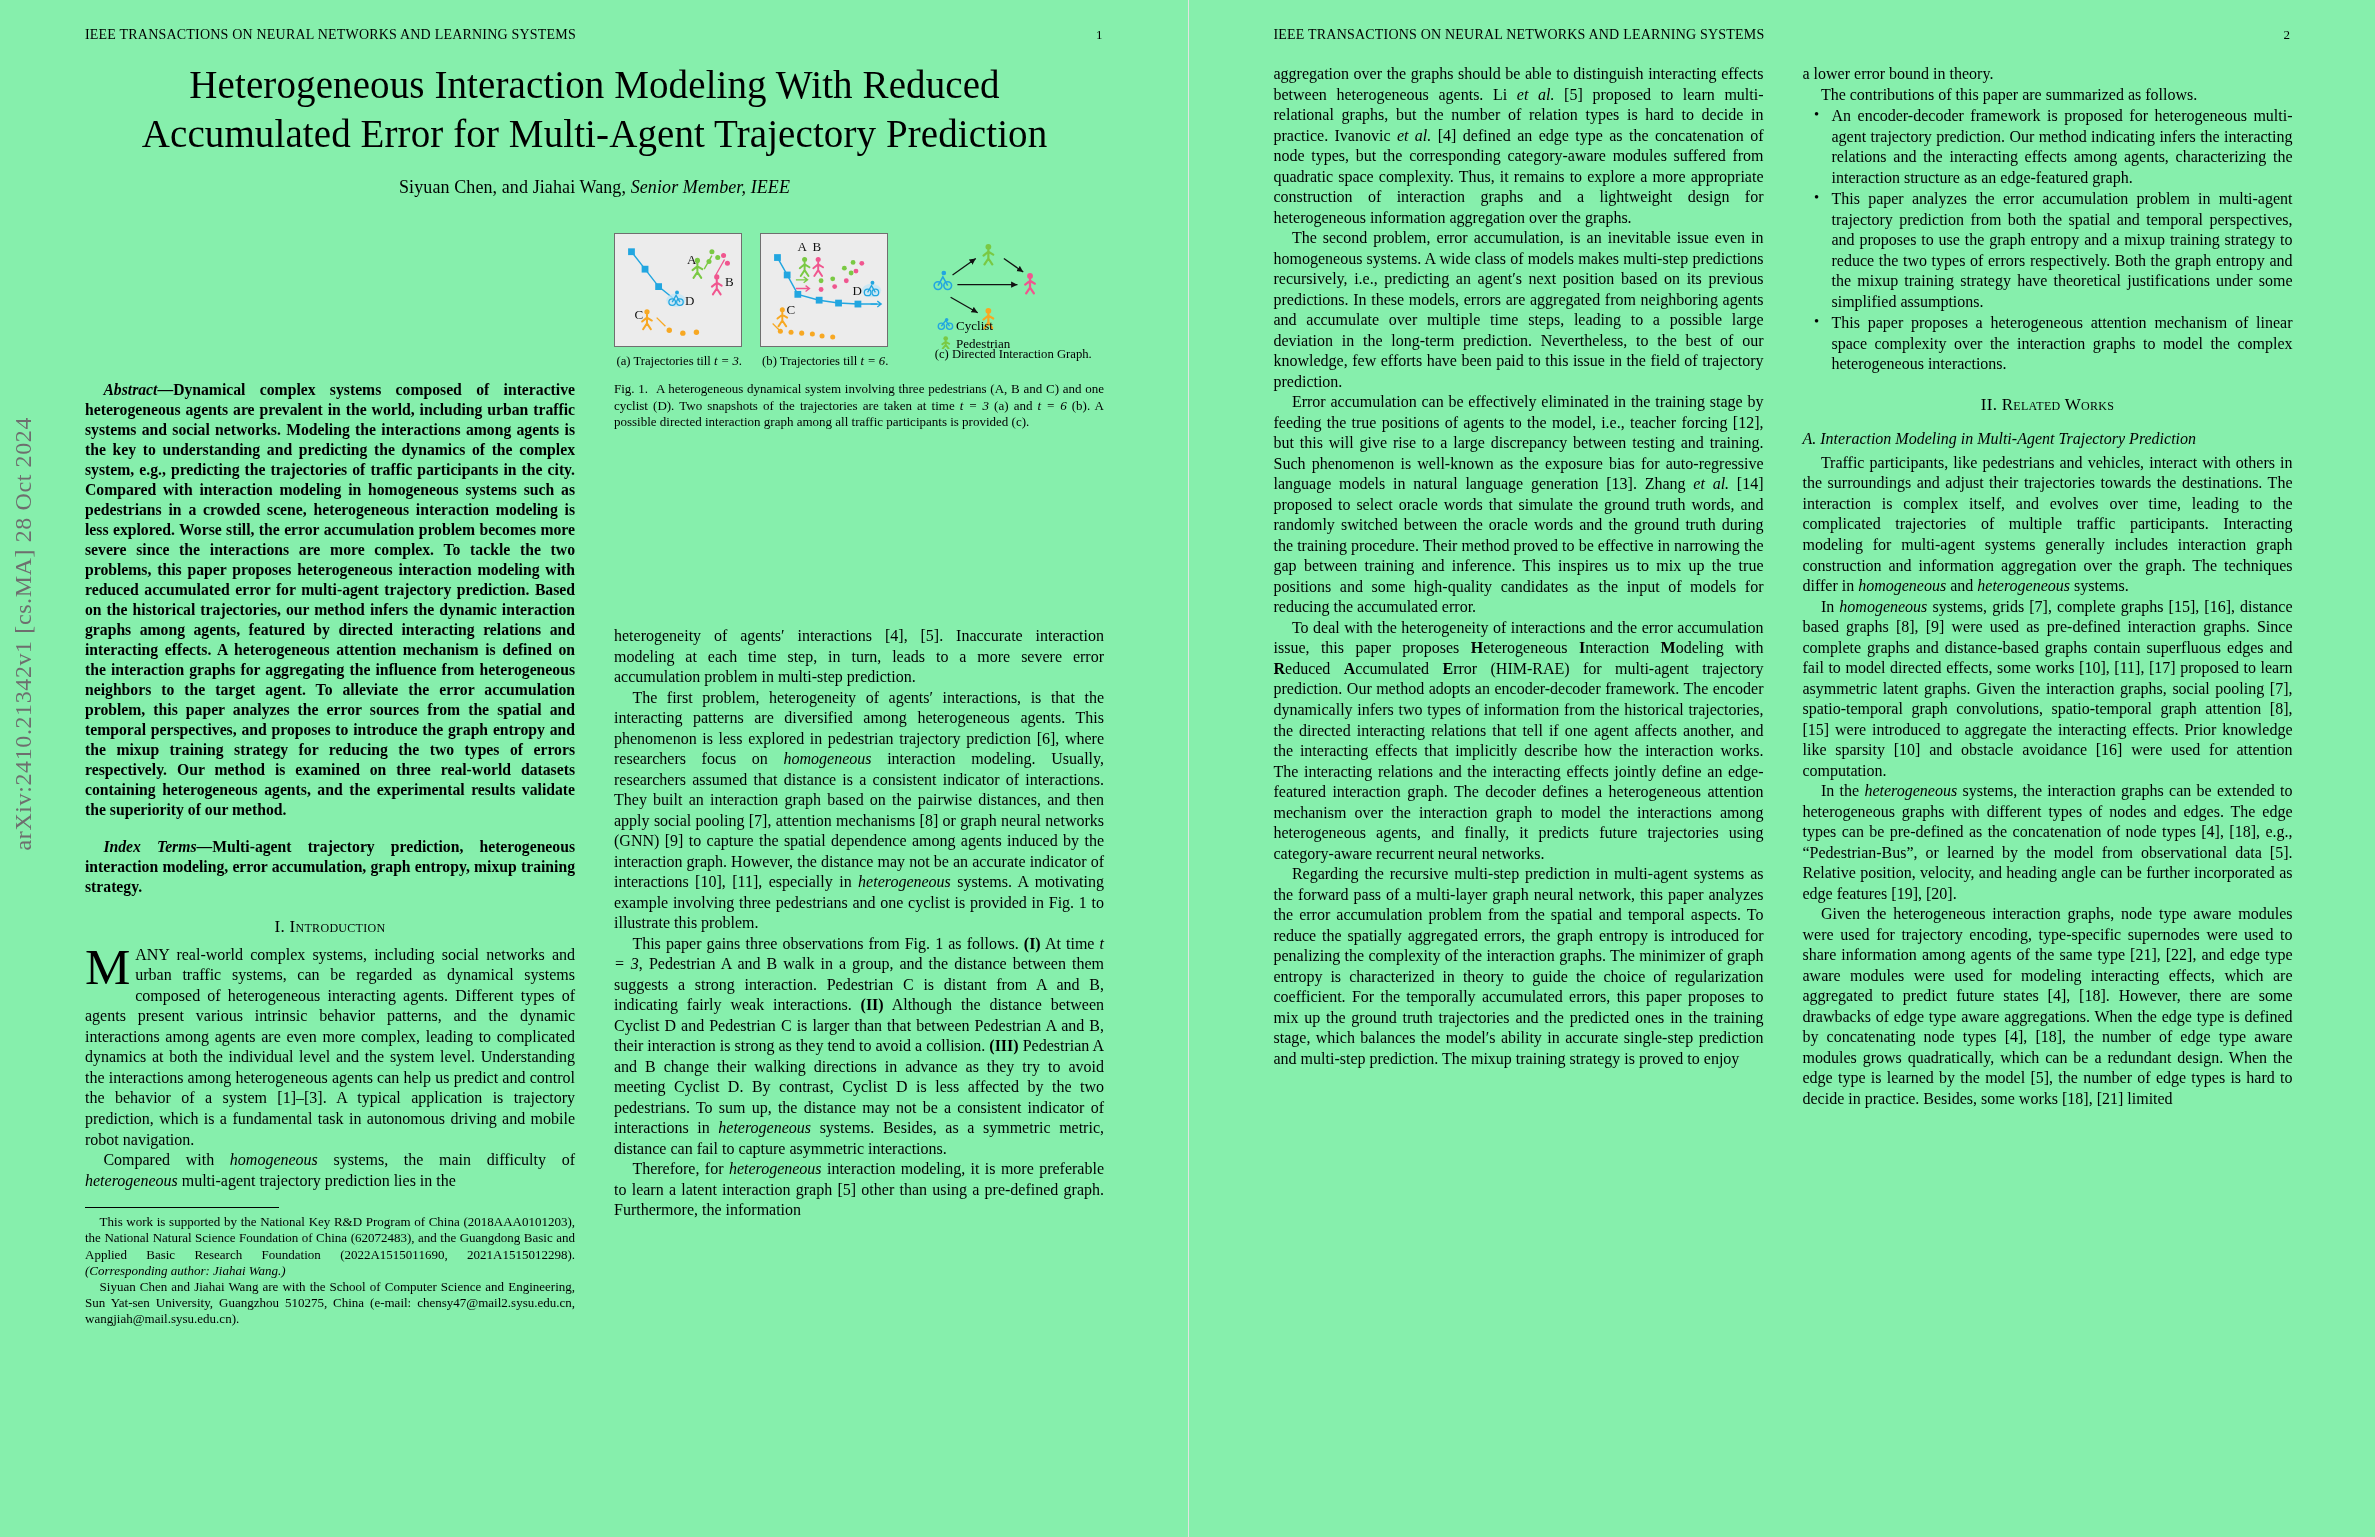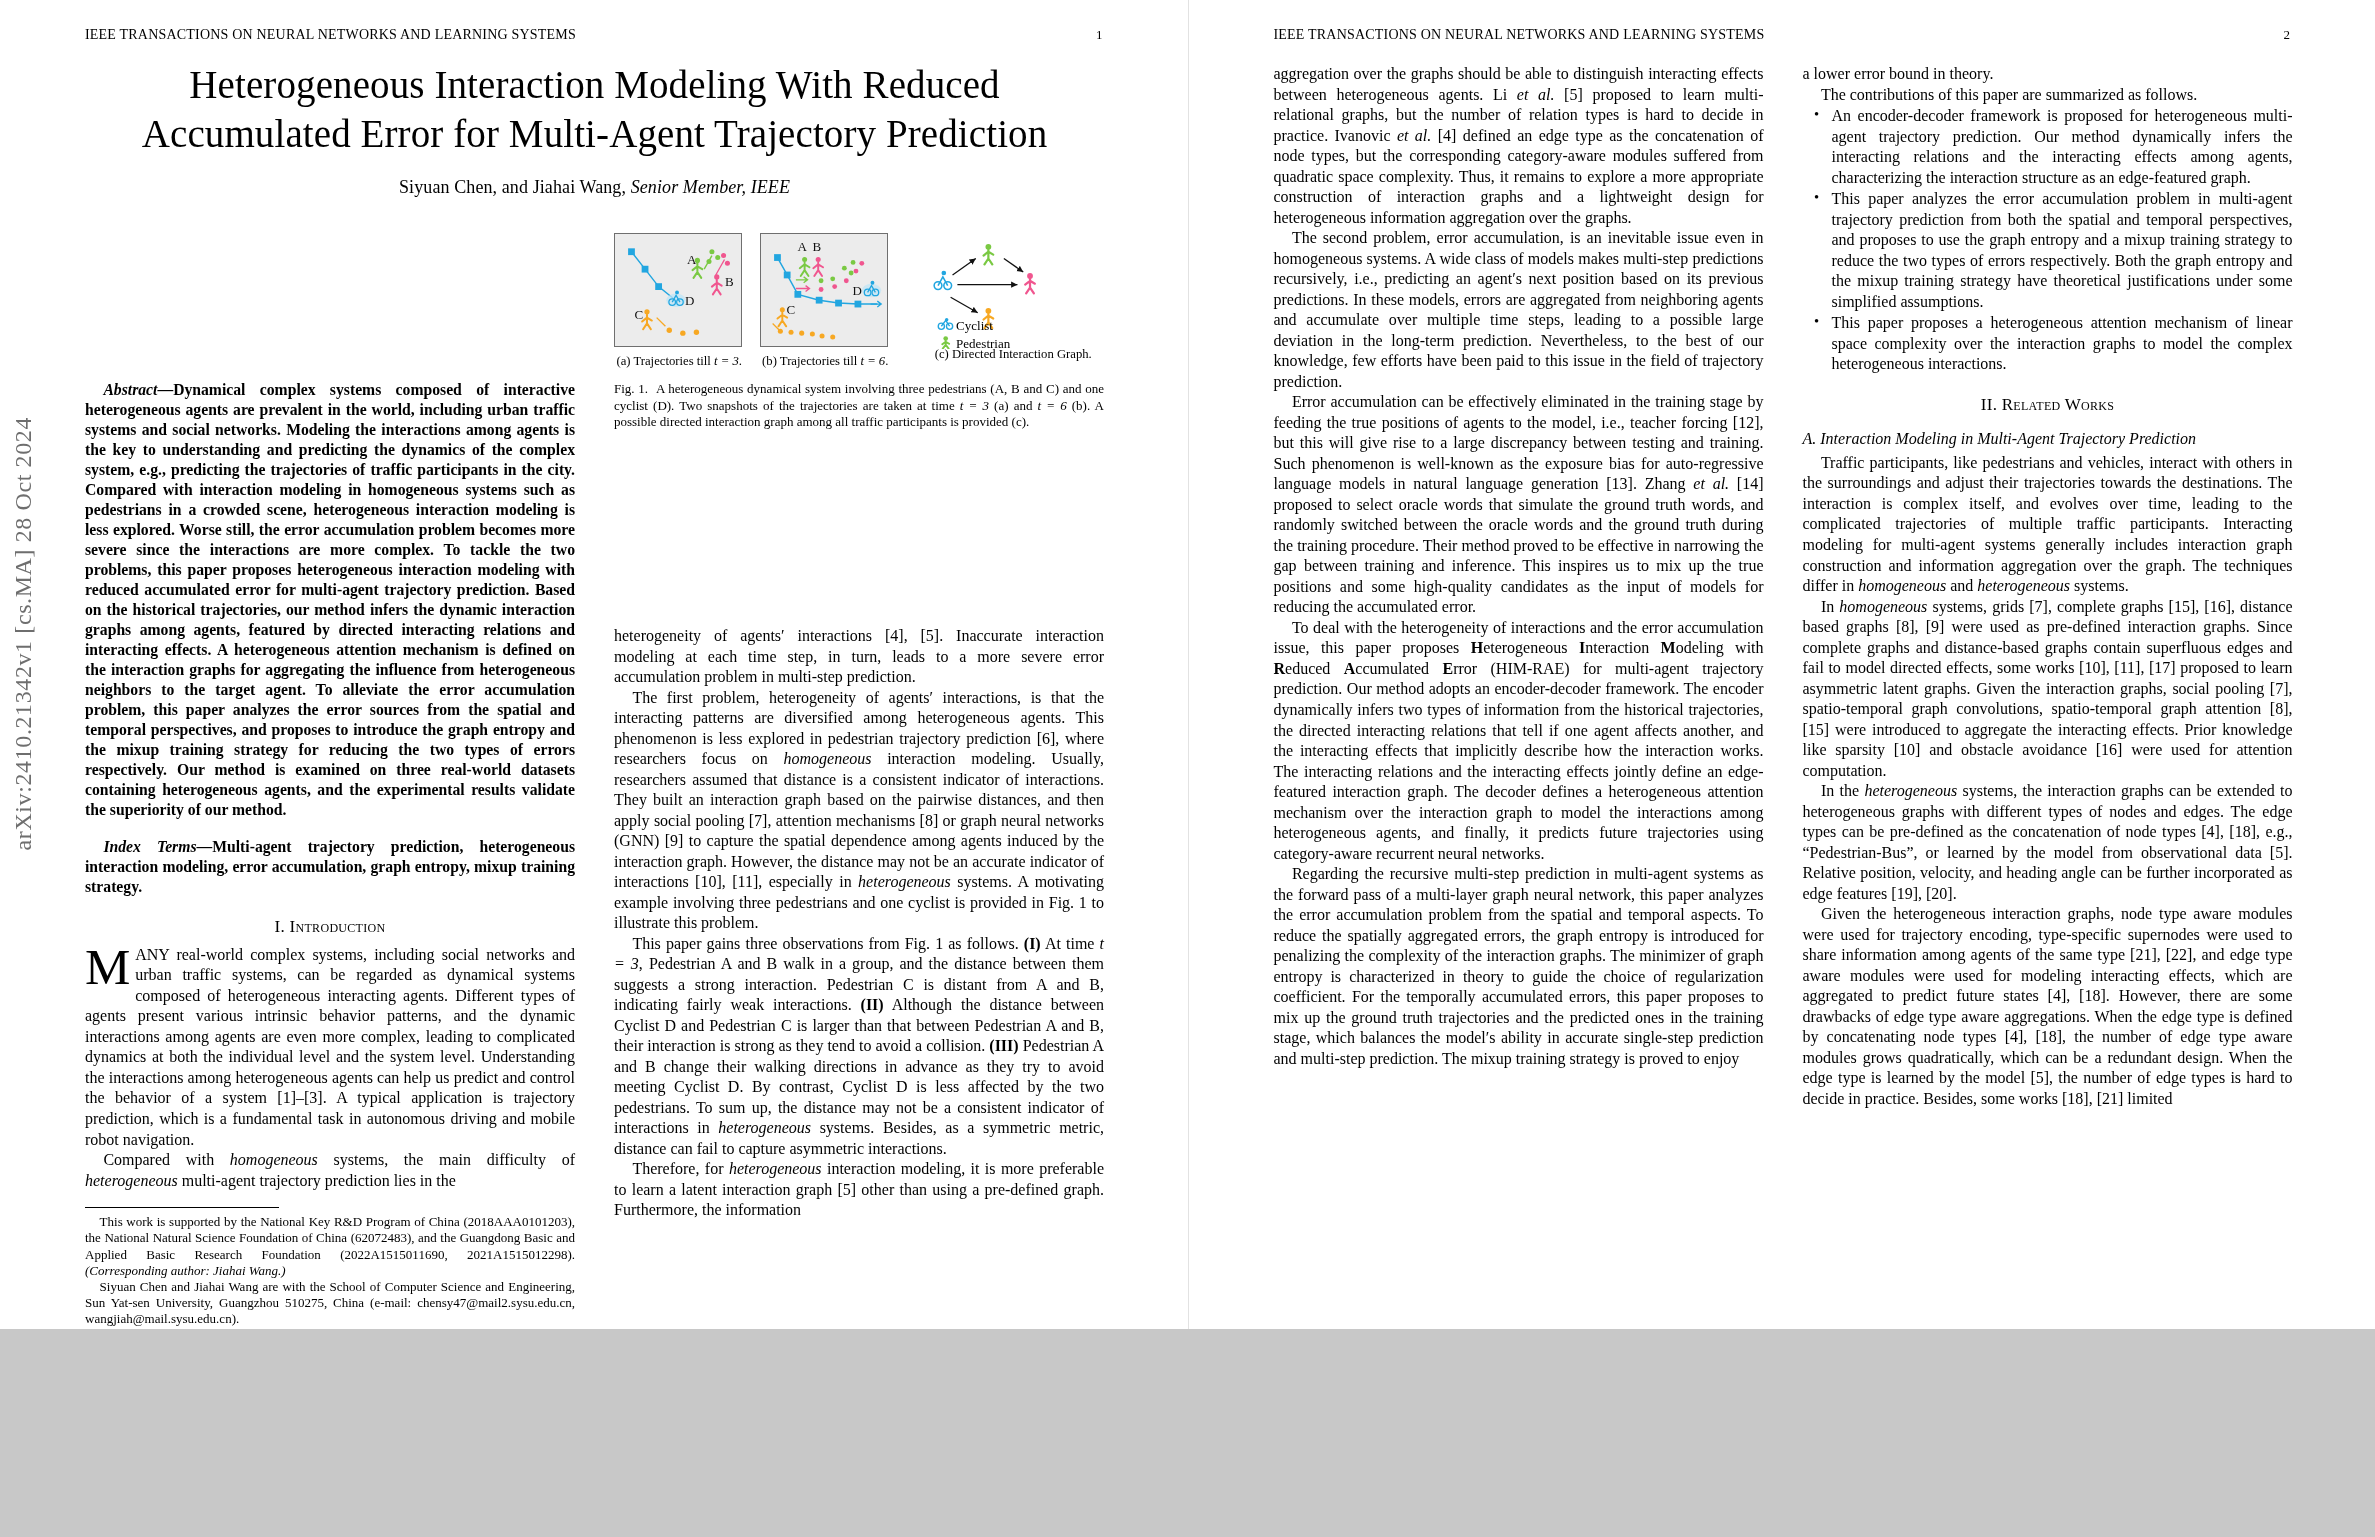--- a/index.html
+++ b/index.html
@@ -11,22 +11,22 @@
     font-family: "Liberation Serif", "DejaVu Serif", serif;
     overflow: hidden;
   }
   .spread {
     position: relative;
     width: 2375px; height: 1537px;
     display: flex;
   }
   .page {
     position: relative;
-    width: 1188px; height: 1329px;
-    background: #ffffff;
+    width: 1188px; height: 1537px;
+    background: #86efac;
     box-sizing: border-box;
   }
   .page + .page { border-left: 1px solid #e2e2e2; }
 
   
   .runhead {
     position: absolute;
     top: 27px;
     left: 85px;
     right: 85px;
@@ -473,21 +473,21 @@
         <p><span>To deal with the heterogeneity of interactions and the error accumulation issue, this paper proposes </span><b>H</b><span>eterogeneous </span><b>I</b><span>nteraction </span><b>M</b><span>odeling with </span><b>R</b><span>educed </span><b>A</b><span>ccumulated </span><b>E</b><span>rror (HIM-RAE) for multi-agent trajectory prediction. Our method adopts an encoder-decoder framework. The encoder dynamically infers two types of information from the historical trajectories, the directed interacting relations that tell if one agent affects another, and the interacting effects that implicitly describe how the interaction works. The interacting relations and the interacting effects jointly define an edge-featured interaction graph. The decoder defines a heterogeneous attention mechanism over the interaction graph to model the interactions among heterogeneous agents, and finally, it predicts future trajectories using category-aware recurrent neural networks.</span></p>
 
         <p>Regarding the recursive multi-step prediction in multi-agent systems as the forward pass of a multi-layer graph neural network, this paper analyzes the error accumulation problem from the spatial and temporal aspects. To reduce the spatially aggregated errors, the graph entropy is introduced for penalizing the complexity of the interaction graphs. The minimizer of graph entropy is characterized in theory to guide the choice of regularization coefficient. For the temporally accumulated errors, this paper proposes to mix up the ground truth trajectories and the predicted ones in the training stage, which balances the model′s ability in accurate single-step prediction and multi-step prediction. The mixup training strategy is proved to enjoy</p>
       </div>
 
       <div class="col col-r" style="top:64px;">
         <p class="noind">a lower error bound in theory.</p>
         <p>The contributions of this paper are summarized as follows.</p>
 
         <ul class="contrib">
-          <li>An encoder-decoder framework is proposed for heterogeneous multi-agent trajectory prediction. Our method dynamically infers the interacting relations and the interacting effects among agents, characterizing the interaction structure as an edge-featured graph.</li>
+          <li>An encoder-decoder framework is proposed for heterogeneous multi-agent trajectory prediction. Our method indicating infers the interacting relations and the interacting effects among agents, characterizing the interaction structure as an edge-featured graph.</li>
           <li>This paper analyzes the error accumulation problem in multi-agent trajectory prediction from both the spatial and temporal perspectives, and proposes to use the graph entropy and a mixup training strategy to reduce the two types of errors respectively. Both the graph entropy and the mixup training strategy have theoretical justifications under some simplified assumptions.</li>
           <li>This paper proposes a heterogeneous attention mechanism of linear space complexity over the interaction graphs to model the complex heterogeneous interactions.</li>
         </ul>
 
         <p class="sec-head">II.  Related Works</p>
         <p class="subsec-head">A. Interaction Modeling in Multi-Agent Trajectory Prediction</p>
 
         <p><span>Traffic participants, like pedestrians and vehicles, interact with others in the surroundings and adjust their trajectories towards the destinations. The interaction is complex itself, and evolves over time, leading to the complicated trajectories of multiple traffic participants. Interacting modeling for multi-agent systems generally includes interaction graph construction and information aggregation over the graph. The techniques differ in </span><i>homogeneous</i><span> and </span><i>heterogeneous</i><span> systems.</span></p>
 
         <p><span>In </span><i>homogeneous</i><span> systems, grids [7], complete graphs [15], [16], distance based graphs [8], [9] were used as pre-defined interaction graphs. Since complete graphs and distance-based graphs contain superfluous edges and fail to model directed effects, some works [10], [11], [17] proposed to learn asymmetric latent graphs. Given the interaction graphs, social pooling [7], spatio-temporal graph convolutions, spatio-temporal graph attention [8], [15] were introduced to aggregate the interacting effects. Prior knowledge like sparsity [10] and obstacle avoidance [16] were used for attention computation.</span></p>

